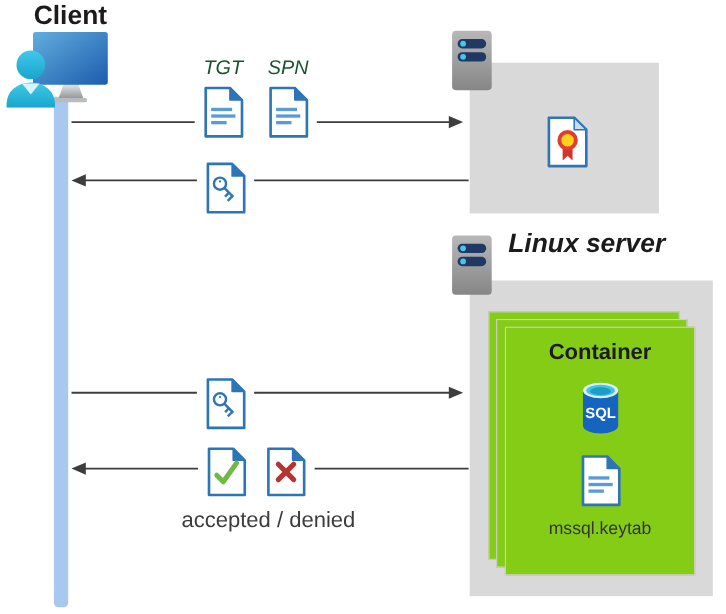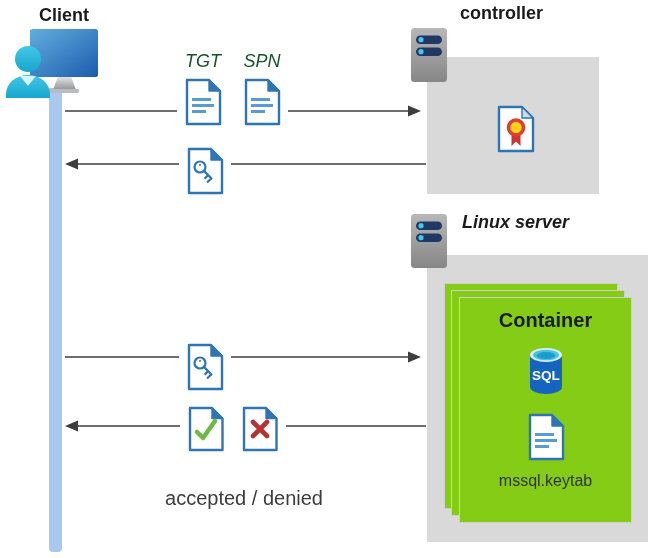--- a/index.html
+++ b/index.html
@@ -1,32 +1,32 @@
 <!DOCTYPE html>
 <html><head>
 <meta charset="utf-8">
 <style>
   html,body { margin:0; padding:0; background:#ffffff; }
   #canvas {
     position:relative; width:660px; height:558px; background:#ffffff;
     font-family:"Liberation Sans", sans-serif; overflow:hidden;
   }
   .abs { position:absolute; }
-  .heading { font-weight:bold; font-size:18px; color:#1b1b1b; line-height:24px; }
+  .heading { font-weight:bold; font-size:24px; color:#1b1b1b; line-height:24px; }
   .small-label { font-size:18px; color:#14532d; text-align:center;font-style:italic; }
   .gray-panel { background:#d9d9d9; }
   .lifeline { background:#a8c8ef; border-radius:0 0 4px 4px; }
   .icon-slot { background:#ffffff; display:flex; align-items:center; gap:19px; padding:2px 6px; }
   .card {
     background:#84cc16; border:1px solid #cfcfcf; box-sizing:border-box;
   }
   .card-front { display:flex; flex-direction:column; align-items:center; }
   .card-title { margin-top:11px; font-weight:bold; font-size:20px; color:#1b1b1b; }
   .keytab-text { margin-top:9px; font-size:16px; color:#333333; }
-  .result-caption { font-size:20px; color:#3c3c3c; text-align:center;margin-top:25px; }
+  .result-caption { font-size:20px; color:#3c3c3c; text-align:center; }
   svg { display:block; }
   .z0 { z-index:0; } .z1 { z-index:1; } .z2 { z-index:2; } .z3 { z-index:3; }
 </style>
 </head>
 <body>
 
 <div id="canvas">
 
   <div class="abs gray-panel z0" style="left:427px; top:57px; width:172px; height:137px;"></div>
   <div class="abs gray-panel z0" style="left:427px; top:255px; width:221px; height:287px;"></div>
@@ -173,21 +173,20 @@
           <stop offset="1" stop-color="#868686"></stop>
       </linearGradient>
     </defs>
     <rect x="1" y="1" width="36" height="54" rx="3.5" fill="url(#srvGrad1)"></rect>
     <rect x="6" y="8.5" width="26" height="8.5" rx="4.25" fill="#1f3864"></rect>
     <rect x="6" y="20.5" width="26" height="8.5" rx="4.25" fill="#1f3864"></rect>
     <circle cx="11" cy="12.7" r="2.6" fill="#45c6ea"></circle>
     <circle cx="11" cy="24.7" r="2.6" fill="#45c6ea"></circle>
   </svg>
   <div class="abs heading z3" style="left:460px; top:1px; width:190px;">
-    <div>controller</div>
   </div>
 
   <svg class="abs z3" style="left:495px; top:105px;" width="42" height="48" viewBox="0 0 42 48">
     <path d="M4 2 H27 L38 13 V46 H4 Z" fill="#ffffff" stroke="#2e75b6" stroke-width="2.4" stroke-linejoin="round"></path>
     <path d="M27 2 V13 H38 Z" fill="#c9dcee" stroke="#2e75b6" stroke-width="1.4" stroke-linejoin="round"></path>
     <path d="M16.5 28 V41 L21 36.5 L25.5 41 V28 Z" fill="#cf3430"></path>
     <circle cx="21" cy="22.5" r="7.5" fill="#ffd21c" stroke="#e13c32" stroke-width="3.6"></circle>
   </svg>
 
   <svg class="abs z3" style="left:410px; top:213px;" width="38" height="56" viewBox="0 0 38 56">

